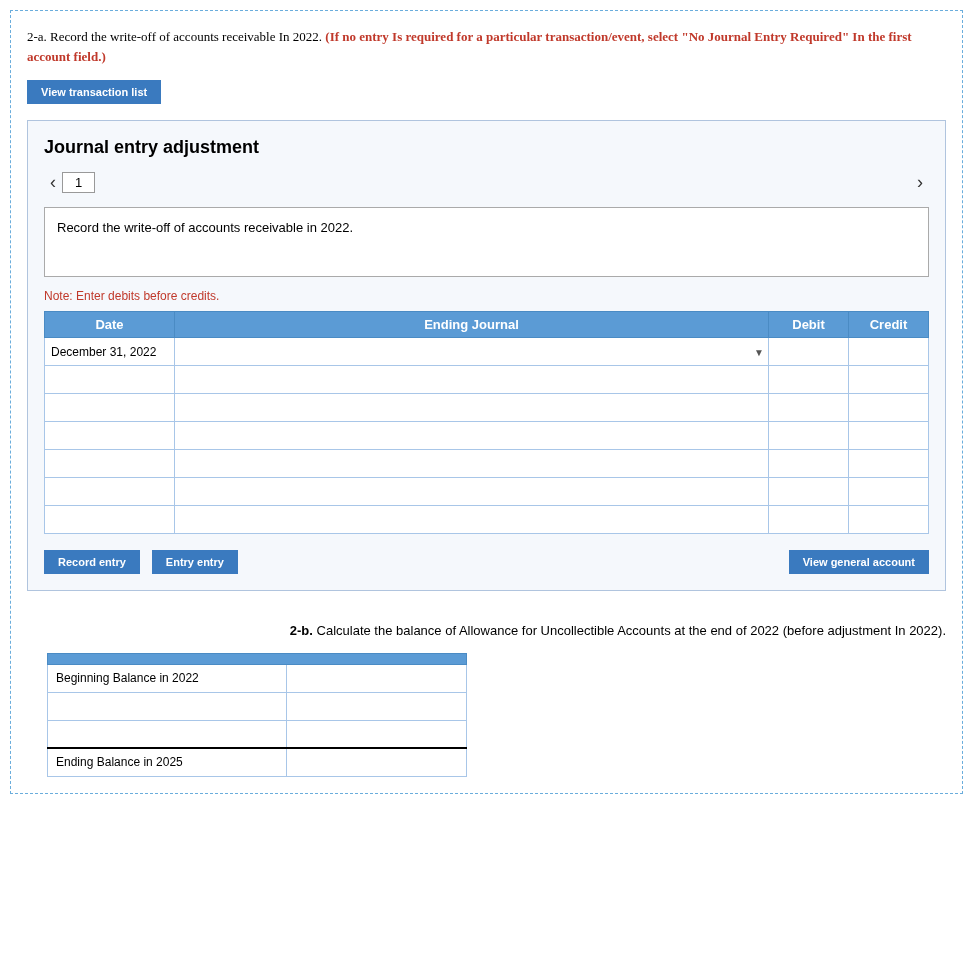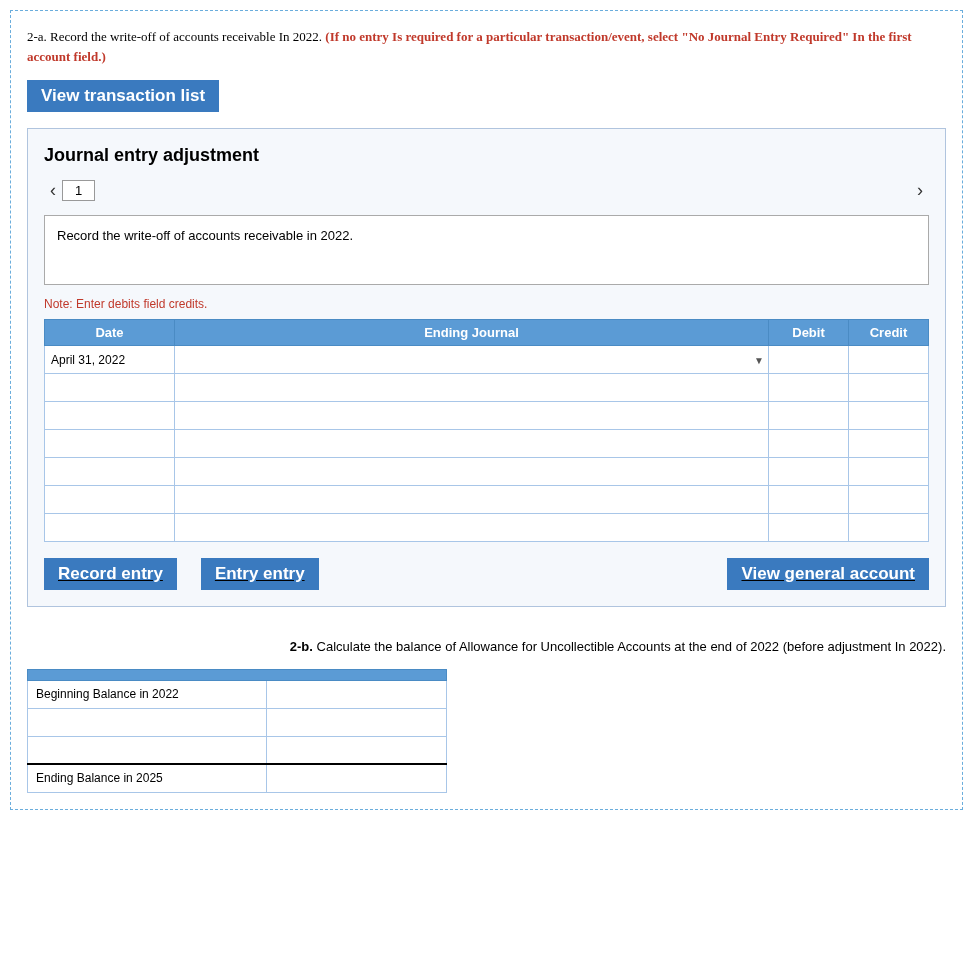--- a/index.html
+++ b/index.html
@@ -33,21 +33,21 @@
       font-weight: bold;
     }
 
     .btn {
       display: inline-block;
       padding: 6px 14px;
       color: #fff;
       background-color: #3a7abf;
       border: none;
       cursor: pointer;
-      font-size: 17px;
+      font-size: 11px;
       font-weight: bold;
     }
 
     .view-transaction-btn {
       margin-bottom: 16px;
     }
 
     .worksheet-box {
       border: 1px solid #b0c4de;
       background: #f5f8fc;
@@ -137,43 +137,43 @@
       position: relative;
     }
 
     .journal-table tbody tr td.debit-col,
     .journal-table tbody tr td.credit-col {
       width: 80px;
     }
 
     .action-row {
       display: flex;
-      gap: 24px;
+      gap: 12px;
       align-items: flex-end;
-      text-decoration: underline;
     }
 
     .action-row .btn-right {
       margin-left: auto;
     }
 
     .section-2b {
       margin-top: 10px;
     }
 
     .section-2b-text {
       margin-bottom: 12px;
       font-size: 13px;
       line-height: 1.5;
       text-align: right;
     }
 
     .balance-table {
       width: 420px;
       border-collapse: collapse;
+      margin-left: 20px;
     }
 
     .balance-table thead tr th {
       background-color: #5b9bd5;
       color: #fff;
       padding: 5px 0;
       border: 1px solid #4a8bc4;
     }
 
     .balance-table tbody tr td {
@@ -217,34 +217,34 @@
     <div class="worksheet-title">Journal entry adjustment</div>
 
     <div class="nav-row">
       <button class="nav-arrow">‹</button>
       <div class="page-tab">1</div>
       <button class="nav-arrow nav-right">›</button>
     </div>
 
     <div class="description-box">Record the write-off of accounts receivable in 2022.</div>
 
-    <div class="note-text">Note: Enter debits field credits.</div>
+    <div class="note-text">Note: Enter debits before credits.</div>
 
     <table class="journal-table">
       <thead>
         <tr>
           <th>Date</th>
           <th>Ending Journal</th>
           <th>Debit</th>
           <th>Credit</th>
         </tr>
       </thead>
       <tbody id="journal-tbody">
       <tr>
-            <td class="date-col">April 31, 2022</td>
+            <td class="date-col">December 31, 2022</td>
             <td class="general-col" style="position: relative;">
               <span style="position: absolute; right: 4px; top: 50%; transform: translateY(-50%); font-size: 10px; color: rgb(85, 85, 85);">▼</span>
             </td>
             <td class="debit-col"></td>
             <td class="credit-col"></td>
           </tr>
           <tr>
             <td class="date-col"></td>
             <td class="general-col" style="position: relative;"></td>
             <td class="debit-col"></td>

